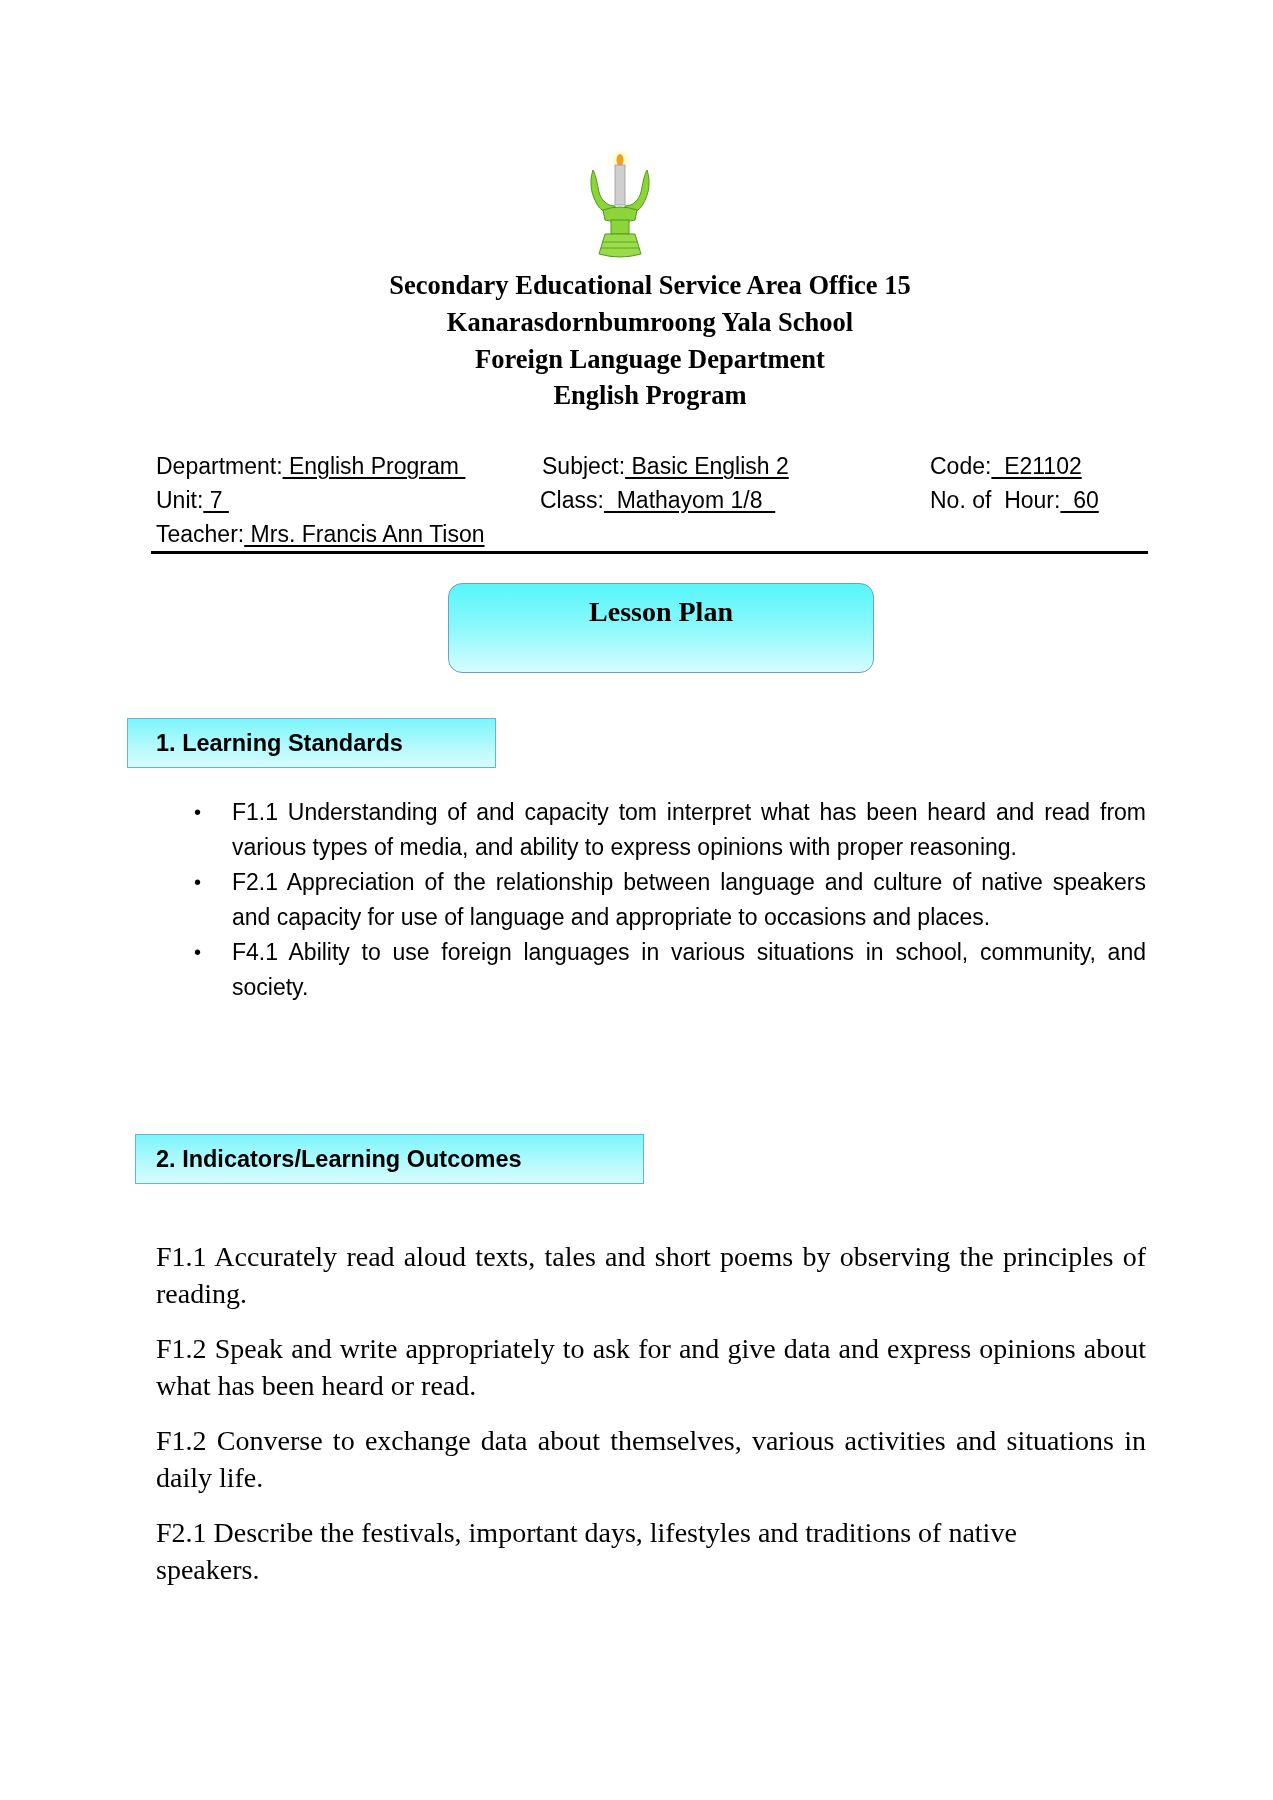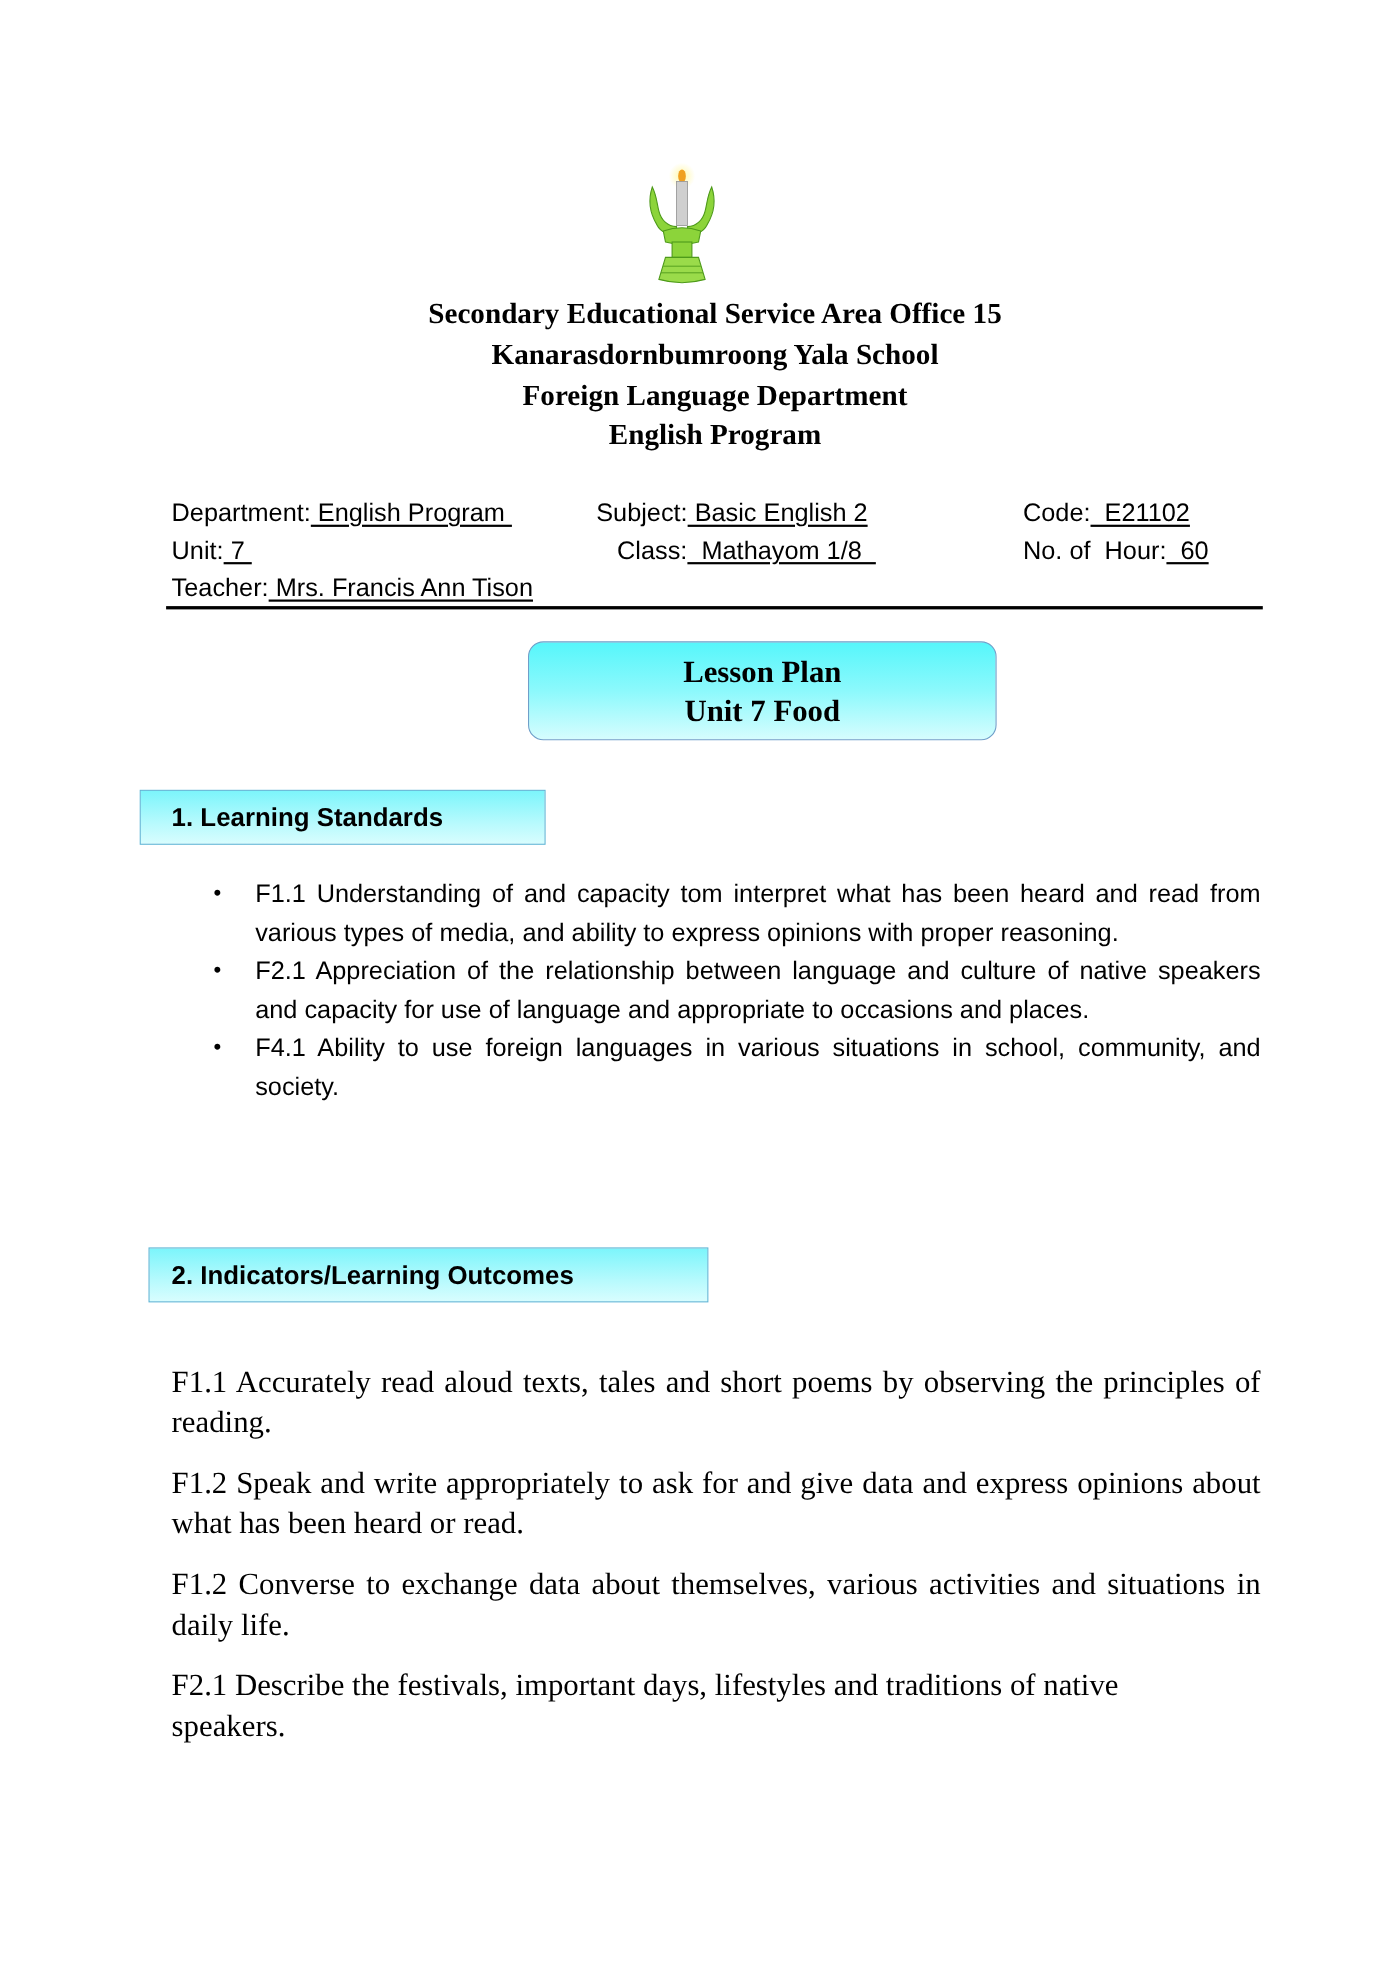--- a/index.html
+++ b/index.html
@@ -18,21 +18,21 @@
   .info { font-family: "Liberation Sans", "DejaVu Sans", sans-serif; font-size: 23px; line-height: 28px; white-space: pre; }
   .u { text-decoration: underline; text-underline-offset: 3px; text-decoration-thickness: 1.6px; }
 
   #hr { left: 151px; top: 551px; width: 997px; height: 3px; background: #000; }
 
   
   #lesson-box { left: 448px; top: 583px; width: 426px; height: 90px;
     border: 1.5px solid #6f9fc9; border-radius: 14px;
     background: linear-gradient(to bottom, #56f6fb 0%, #8cf9fc 50%, #d6fdfe 100%);
     text-align: center; font-family: "Liberation Serif", "DejaVu Serif", serif;
-    font-weight: bold; font-size: 28px; line-height: 35px; padding-top: 10px; box-sizing: border-box; margin-left: 32px; }
+    font-weight: bold; font-size: 28px; line-height: 35px; padding-top: 10px; box-sizing: border-box; }
 
   
   .sec { border: 1.5px solid #5fb6d6;
     background: linear-gradient(to bottom, #7cf5fb 0%, #b6fafd 60%, #d8fdfe 100%);
     font-family: "Liberation Sans", "DejaVu Sans", sans-serif; font-weight: bold;
     font-size: 23.5px; box-sizing: border-box; display: flex; align-items: center; }
   #sec1 { left: 127px; top: 718px; width: 369px; height: 50px; padding-left: 28px; }
   #sec2 { left: 135px; top: 1134px; width: 509px; height: 50px; padding-left: 20px; }
 
   
@@ -76,30 +76,29 @@
 <div class="abs hdr" style="top:270px;">Secondary Educational Service Area Office 15</div>
 <div class="abs hdr" style="top:307px;">Kanarasdornbumroong Yala School</div>
 <div class="abs hdr" style="top:344px;">Foreign Language Department</div>
 <div class="abs hdr" style="top:380px;">English Program</div>
 
 <div class="abs info" style="left:156px; top:452px;"><span>Department:</span><span class="u"> English Program </span></div>
 <div class="abs info" style="left:542px; top:452px;"><span>Subject:</span><span class="u"> Basic English 2</span></div>
 <div class="abs info" style="left:930px; top:452px;"><span>Code:</span><span class="u">  E21102</span></div>
 
 <div class="abs info" style="left:156px; top:486px;"><span>Unit:</span><span class="u"> 7 </span></div>
-<div class="abs info" style="left:561px; top:486px;"><span>Class:</span><span class="u">  Mathayom 1/8  </span></div>
+<div class="abs info" style="left:540px; top:486px;"><span>Class:</span><span class="u">  Mathayom 1/8  </span></div>
 <div class="abs info" style="left:930px; top:486px;"><span>No. of  Hour:</span><span class="u">  60</span></div>
 
 <div class="abs info" style="left:156px; top:520px;"><span>Teacher:</span><span class="u"> Mrs. Francis Ann Tison</span></div>
 
 <div id="hr" class="abs"></div>
 
 <div id="lesson-box" class="abs">
   <div>Lesson Plan</div>
-  <div>Unit 7 Food</div>
 </div>
 
 <div id="sec1" class="abs sec">
   <span>1. Learning Standards</span>
 </div>
 
 <ul id="standards" class="abs">
   <li><span class="bullet">•</span><span>F1.1 Understanding of and capacity tom interpret what has been heard and read from various types of media, and ability to express opinions with proper reasoning.</span></li>
   <li><span class="bullet">•</span><span>F2.1 Appreciation of the relationship between language and culture of native speakers and capacity for use of language and appropriate to occasions and places.</span></li>
   <li><span class="bullet">•</span><span>F4.1 Ability to use foreign languages in various situations in school, community, and society.</span></li>

